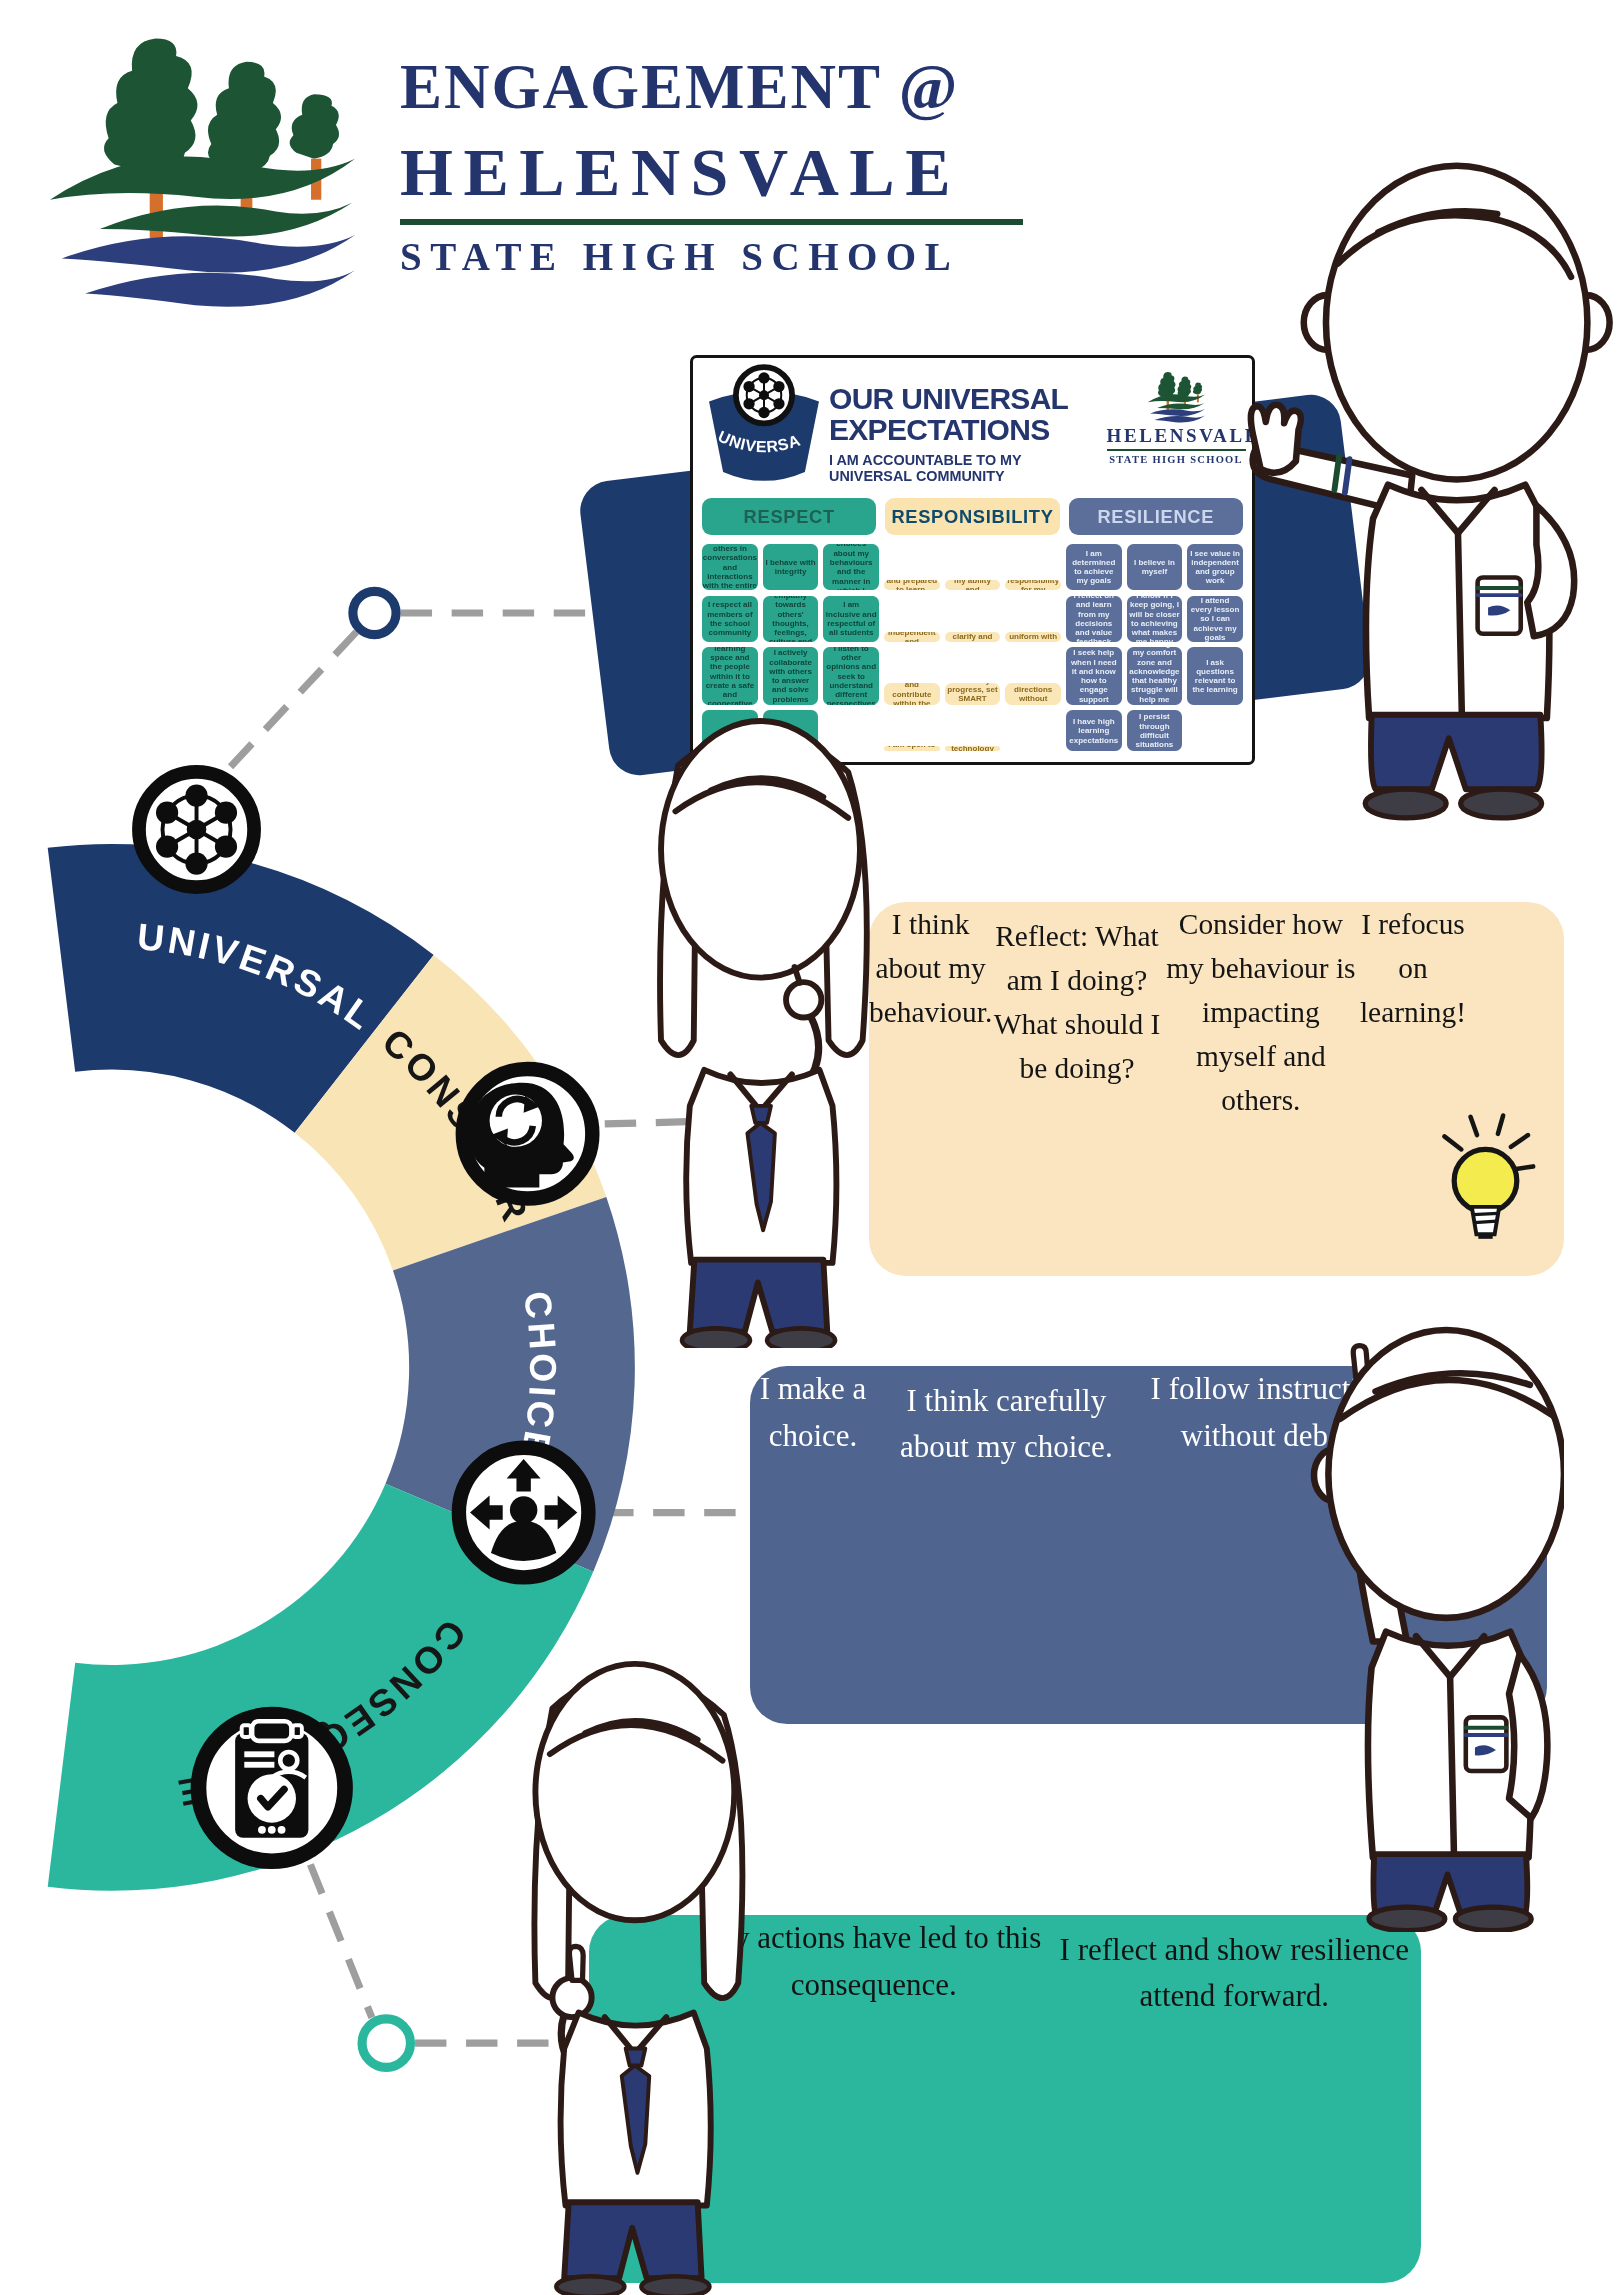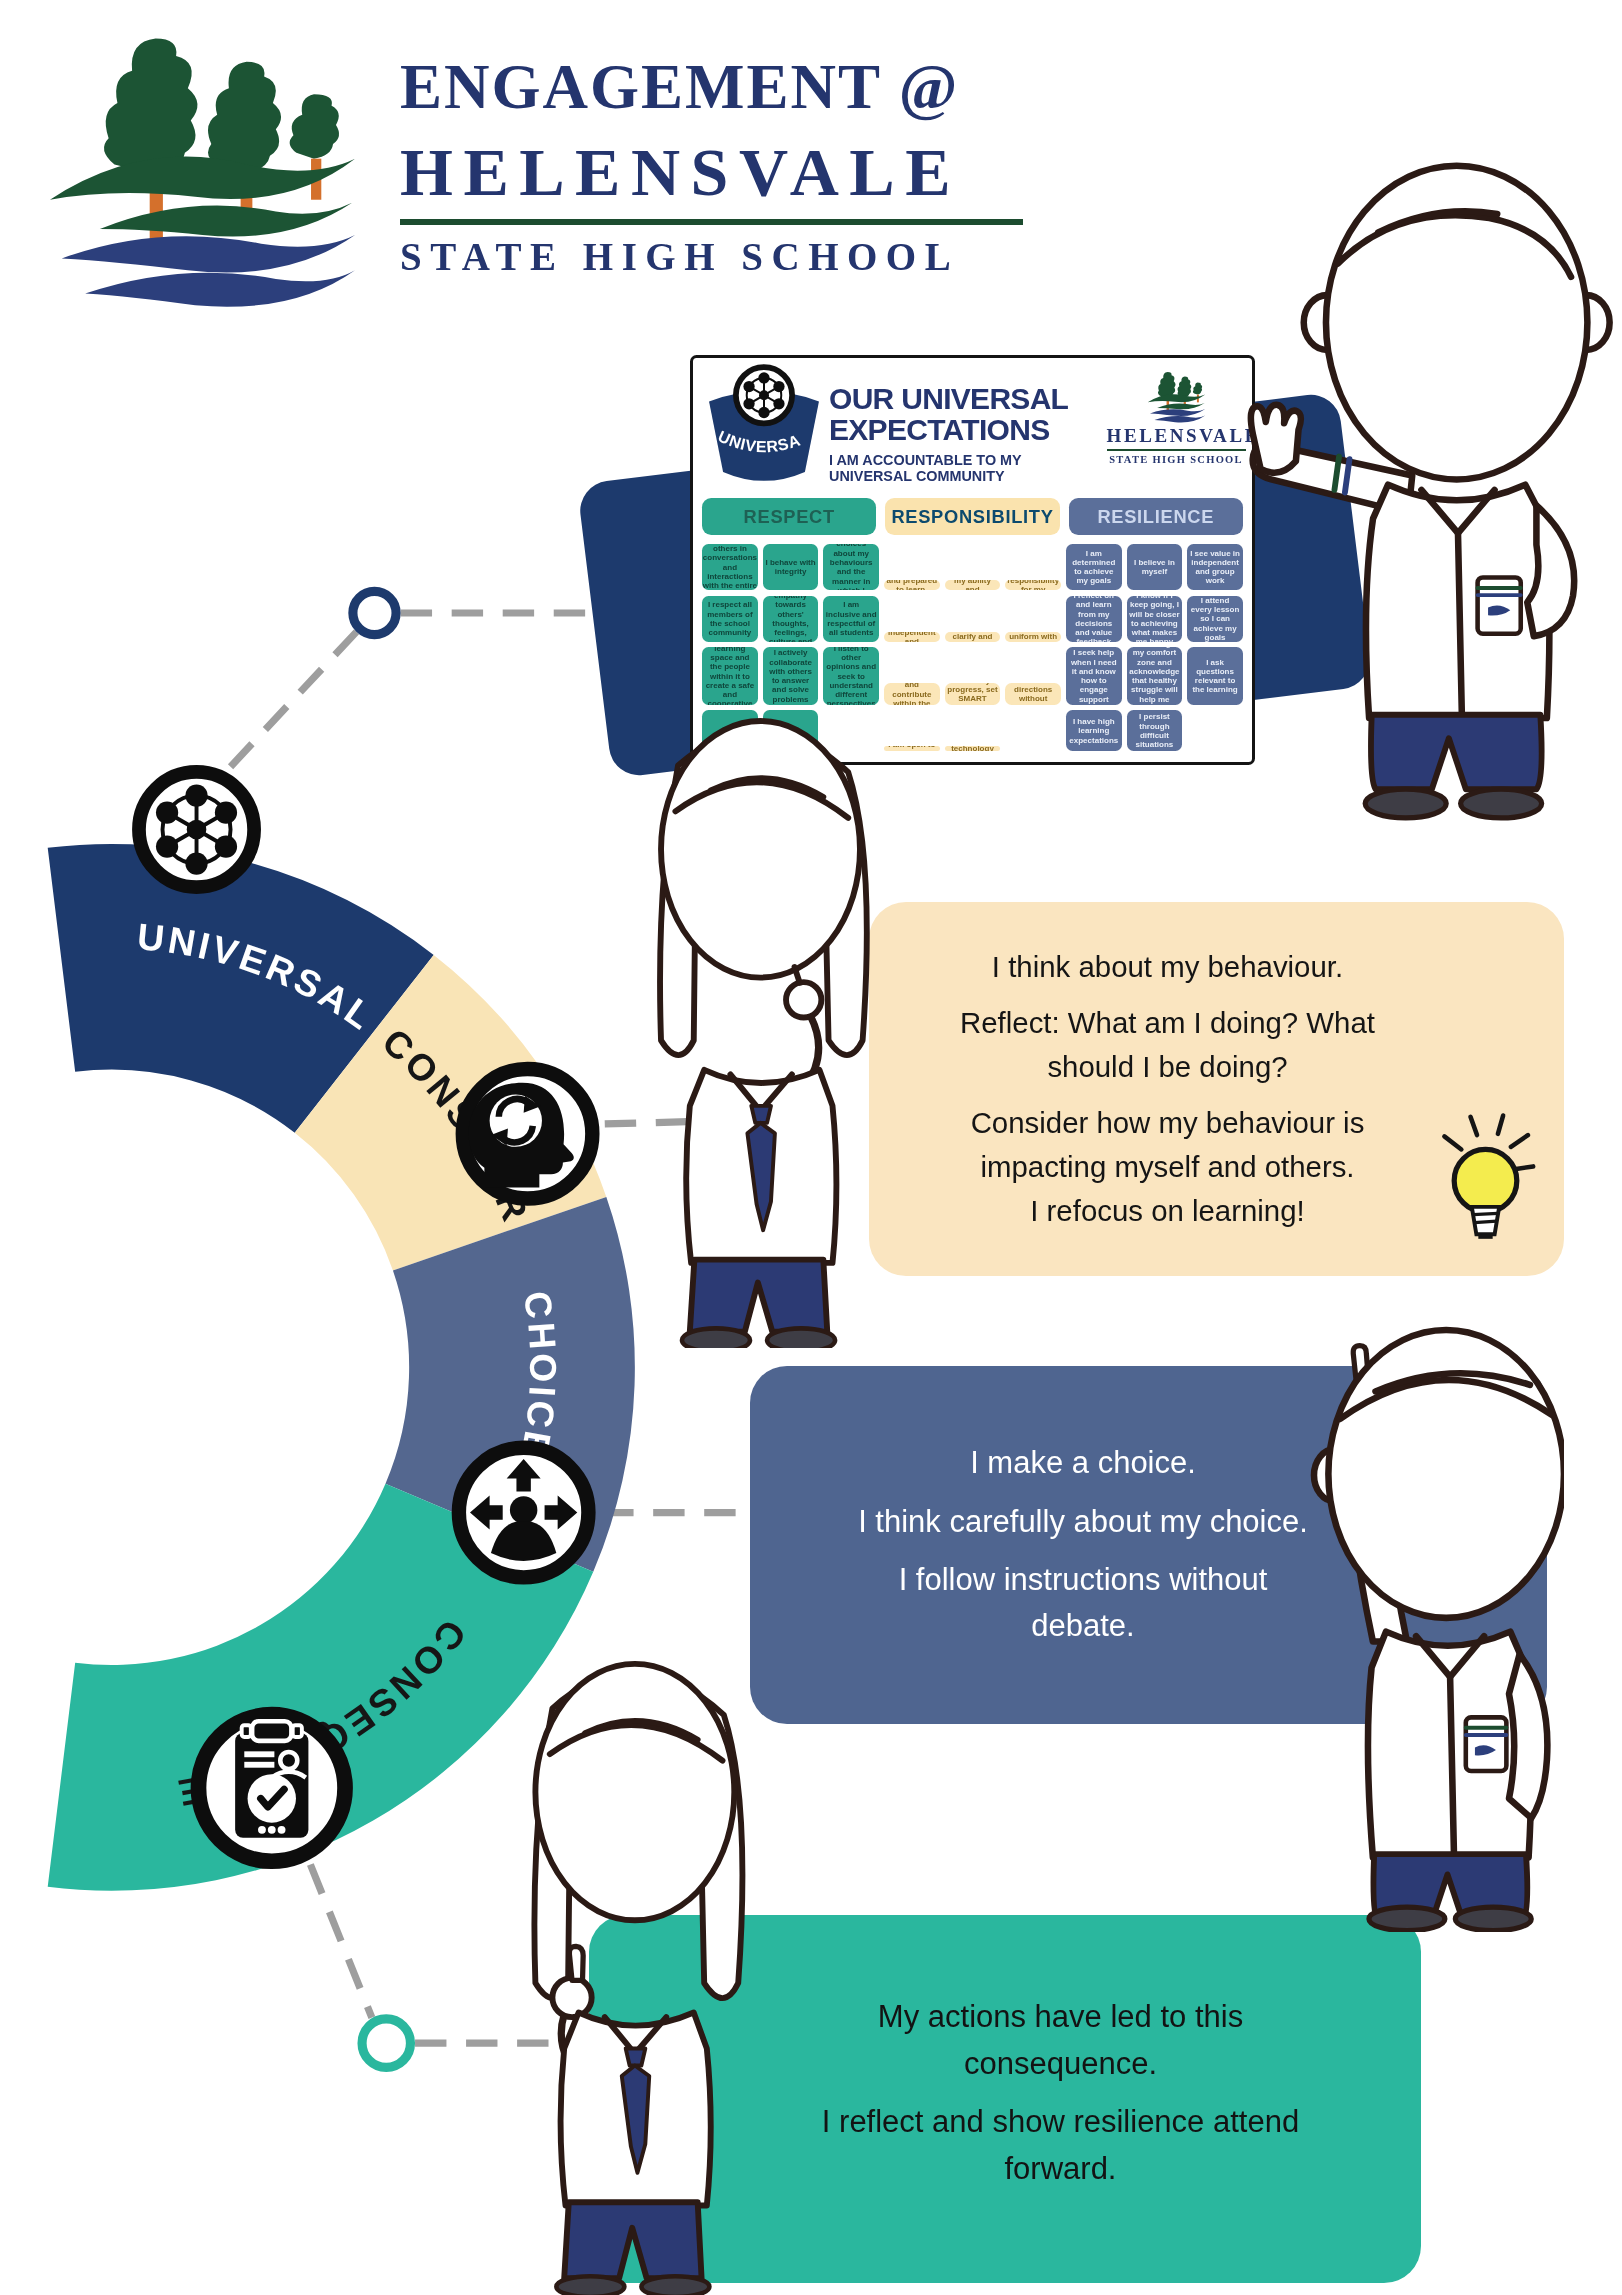--- a/index.html
+++ b/index.html
@@ -41,22 +41,22 @@
          grid-template-columns:repeat(9,1fr);grid-template-rows:0.98fr 0.98fr 1.22fr 0.82fr;
          gap:5.2px;}
   .cell{border-radius:6.5px;display:flex;align-items:center;justify-content:center;
         text-align:center;font-size:8px;font-weight:700;line-height:1.16;
         padding:2.6px 2px;overflow:hidden;}
   .cell.respect{background:#2aa58d;color:#0f463b;}
   .cell.responsibility{background:#fbe6b8;color:#8a6a1e;margin-top:36px;}
   .cell.resilience{background:#5b6f9a;color:#e9eef8;}
 
   
-  .callout{border-radius:37px;display:flex;flex-direction:column;justify-content:center;
-           text-align:center;z-index:4;}
+  .callout{border-radius:37px;display:flex;flex-direction:row;justify-content:center;
+           text-align:center;z-index:4;font-family:Liberation Serif, serif;}
   .callout p{margin:11.8px auto;line-height:1.5;}
   .co-consider{left:869px;top:902px;width:695px;height:374px;background:#fae5c0;
                color:#151515;font-size:29.4px;padding-right:98px;box-sizing:border-box;}
   .co-choice{left:750px;top:1366px;width:797px;height:358px;background:#4f6590;
              color:#ffffff;font-size:31px;padding-right:131px;box-sizing:border-box;}
   .co-consequence{left:589px;top:1915px;width:832px;height:368px;background:#2ab79e;
                   color:#131313;font-size:31px;padding-left:111px;box-sizing:border-box;}
   .w660{max-width:432px;} .w700{max-width:458px;} .w760{max-width:497px;}
   .w900{max-width:589px;} .m0{margin-top:0 !important;margin-bottom:0 !important;}
 

